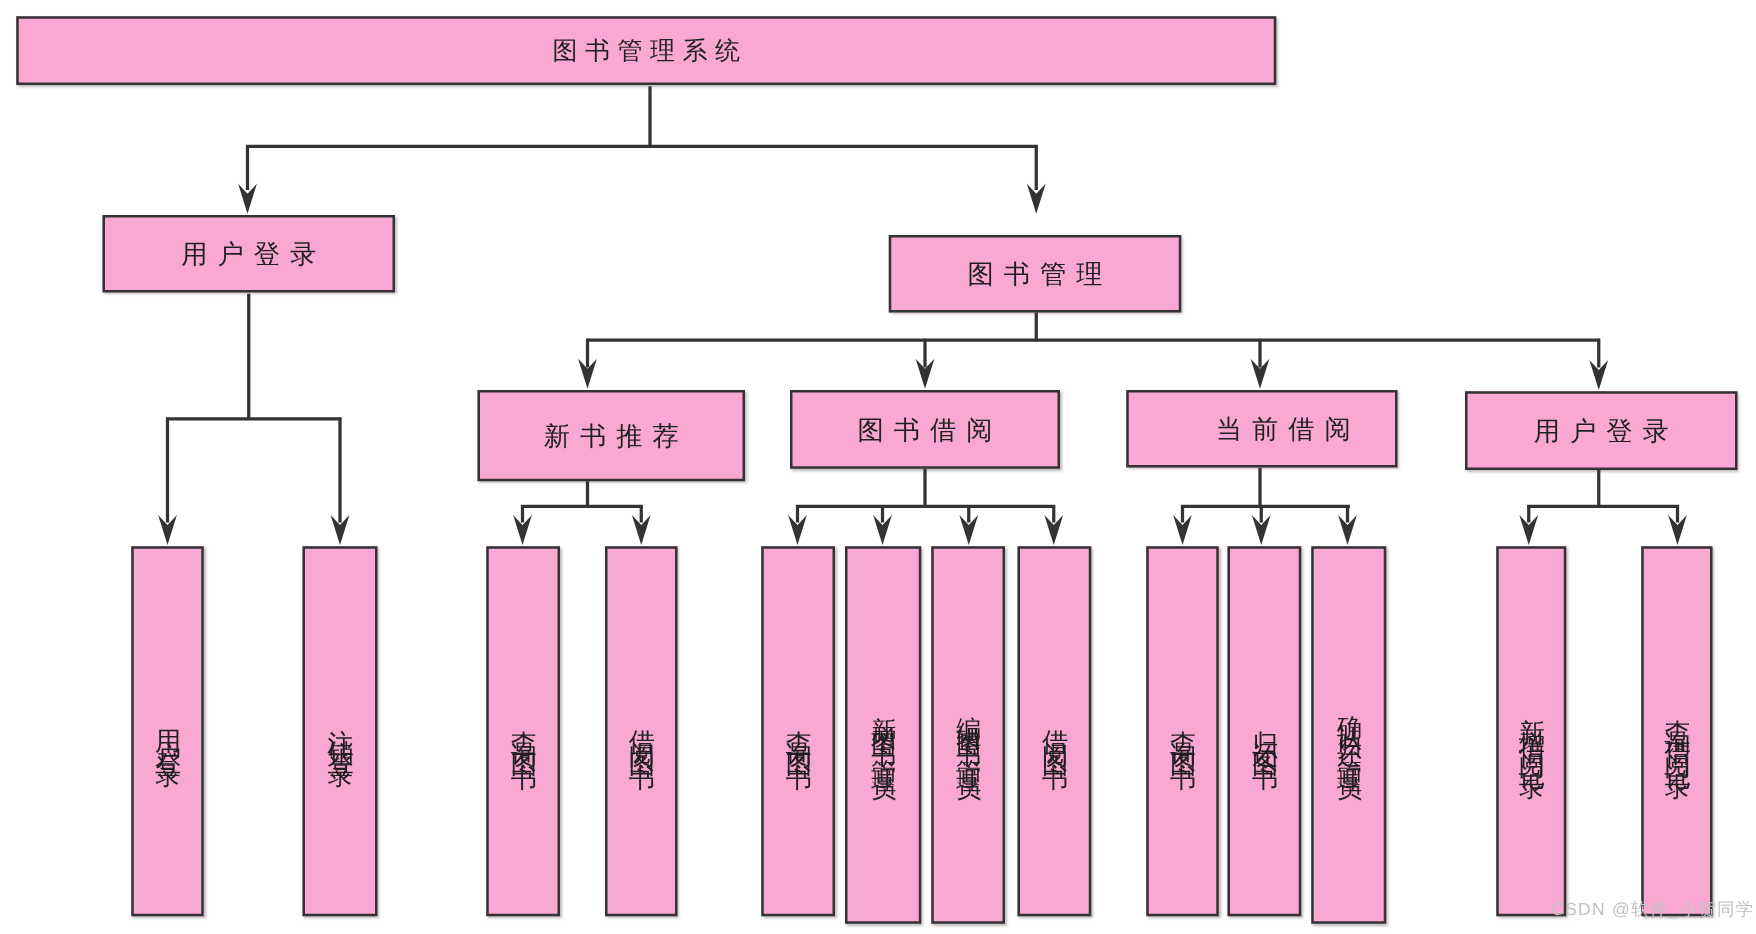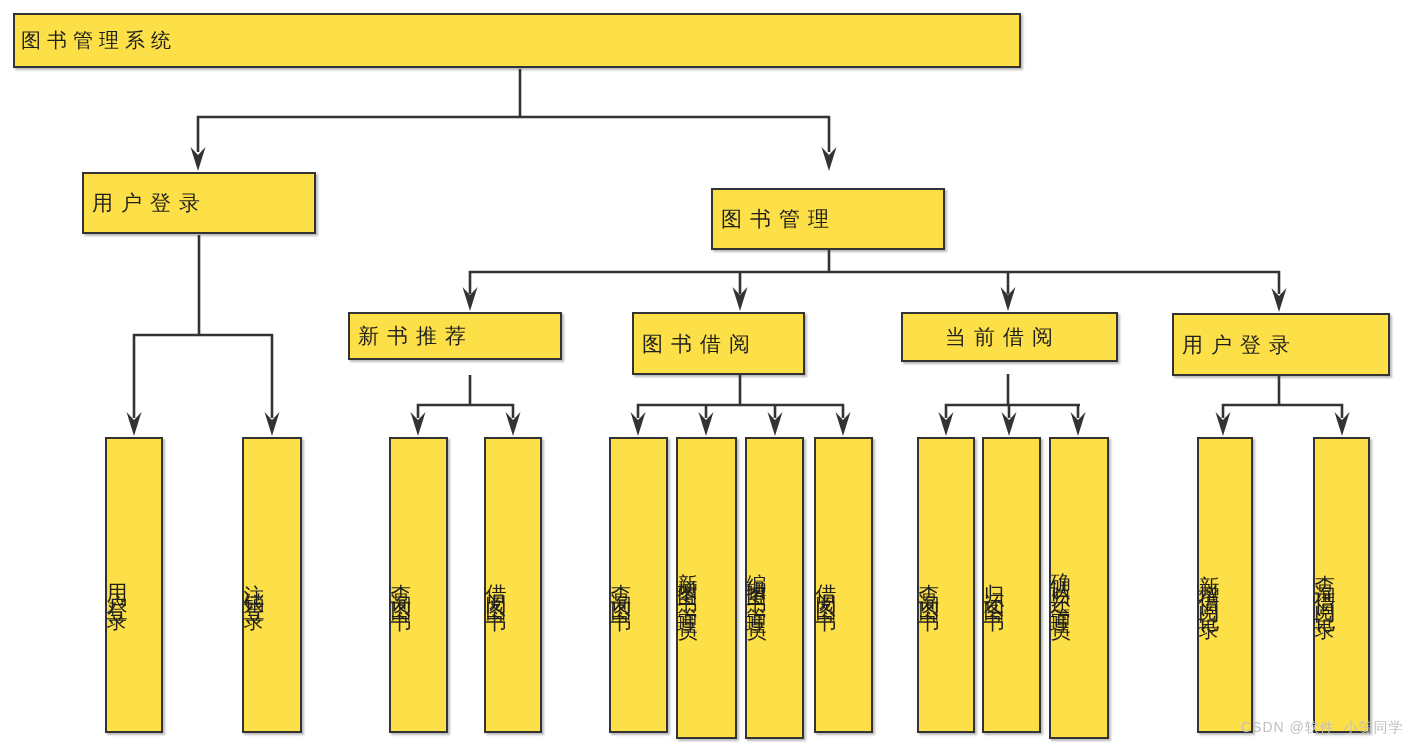--- a/index.html
+++ b/index.html
@@ -29,26 +29,28 @@
   svg.connectors line {
     stroke: var(--line);
     stroke-width: 2.6;
   }
   svg.connectors polygon {
     fill: var(--line);
   }
 
   .node {
     position: absolute;
-    background: #fde047;
+    background: #f9a8d4;
     border: 2.5px solid var(--border);
     box-shadow: 1.5px 1.5px 2px rgba(60,60,60,0.35);
     display: flex;
     align-items: center;
+    justify-content: center;
     color: var(--text);
+    font-family: Liberation Serif, serif;
   }
 
   .h-label {
     font-size: 21px;
     letter-spacing: 8px;
     text-indent: 8px;
     white-space: nowrap;
   }
   .node.root .h-label {
     font-size: 20px;
@@ -67,23 +69,23 @@
   .node.leaf.tall .v-label {
     letter-spacing: 7px;
     font-size: 20px;
   }
 
   
   .n-root      { left: 13px;   top: 13px;  width: 1008px; height: 55px; }
   .n-login     { left: 82px;   top: 172px; width: 234px;  height: 62px; }
   .n-mgmt      { left: 711px;  top: 188px; width: 234px;  height: 62px; }
 
-  .n-rec       { left: 348px;  top: 312px; width: 214px;  height: 48px; }
-  .n-bor       { left: 632px;  top: 312px; width: 173px;  height: 63px; }
-  .n-cur       { left: 901px;  top: 312px; width: 217px;  height: 50px; padding-left: 34px; }
+  .n-rec       { left: 382px;  top: 312px; width: 214px;  height: 73px; }
+  .n-bor       { left: 632px;  top: 312px; width: 216px;  height: 63px; }
+  .n-cur       { left: 901px;  top: 312px; width: 217px;  height: 62px; padding-left: 34px; }
   .n-recd      { left: 1172px; top: 313px; width: 218px;  height: 63px; }
 
   .lf1  { left: 105px;  top: 437px; width: 58px; height: 296px; }
   .lf2  { left: 242px;  top: 437px; width: 60px; height: 296px; }
   .lf3  { left: 389px;  top: 437px; width: 59px; height: 296px; }
   .lf4  { left: 484px;  top: 437px; width: 58px; height: 296px; }
   .lf5  { left: 609px;  top: 437px; width: 59px; height: 296px; }
   .lf6  { left: 676px;  top: 437px; width: 61px; height: 302px; }
   .lf7  { left: 745px;  top: 437px; width: 59px; height: 302px; }
   .lf8  { left: 814px;  top: 437px; width: 59px; height: 296px; }

